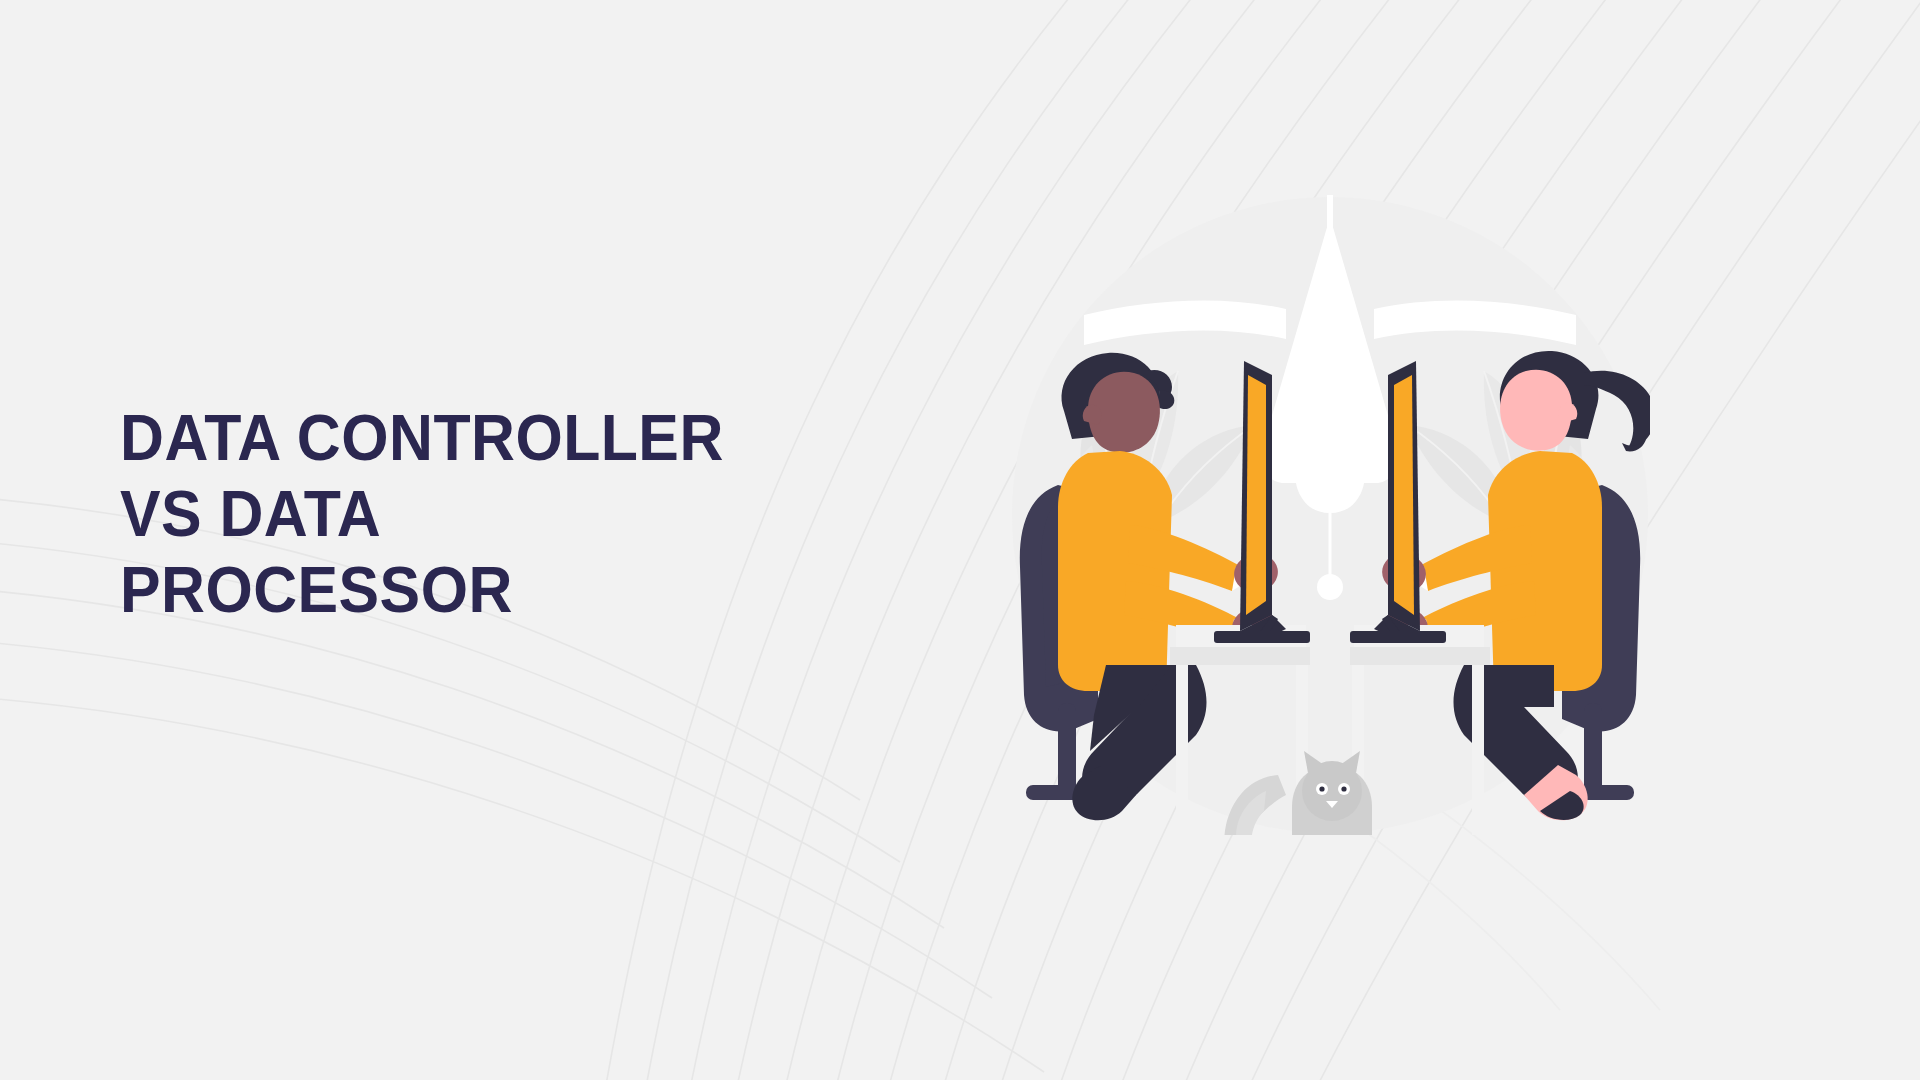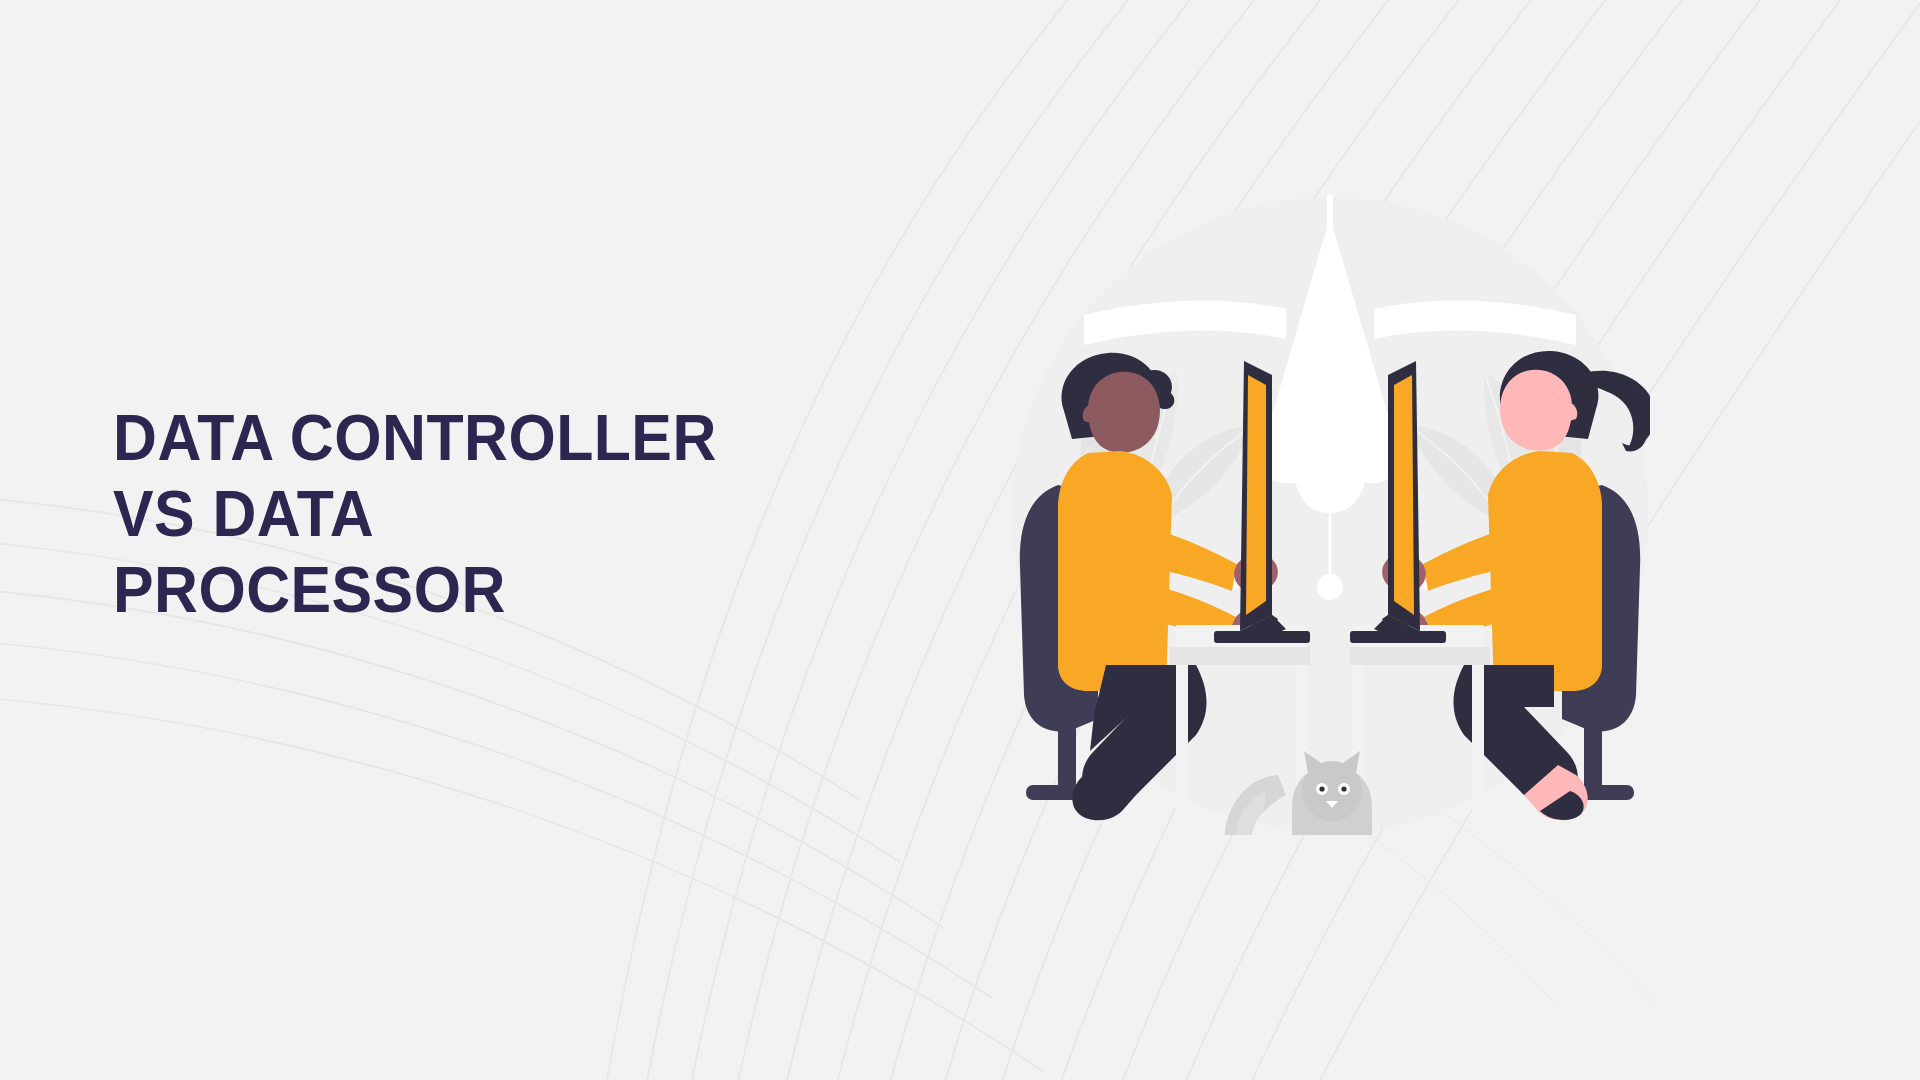--- a/index.html
+++ b/index.html
@@ -15,21 +15,21 @@
     width:1920px;height:1080px;
     background:#f2f2f2;
     overflow:hidden;
   }
   #bg-lines{
     position:absolute;left:0;top:0;width:1920px;height:1080px;
     pointer-events:none;
   }
   #title-block{
     position:absolute;
-    left:113px;
+    left:120px;
     top:400px;
     width:820px;
   }
   #title-block .tline{
     display:block;
     font-family:"Liberation Sans", sans-serif;
     font-weight:700;
     font-size:64px;
     line-height:76px;
     letter-spacing:0.5px;

